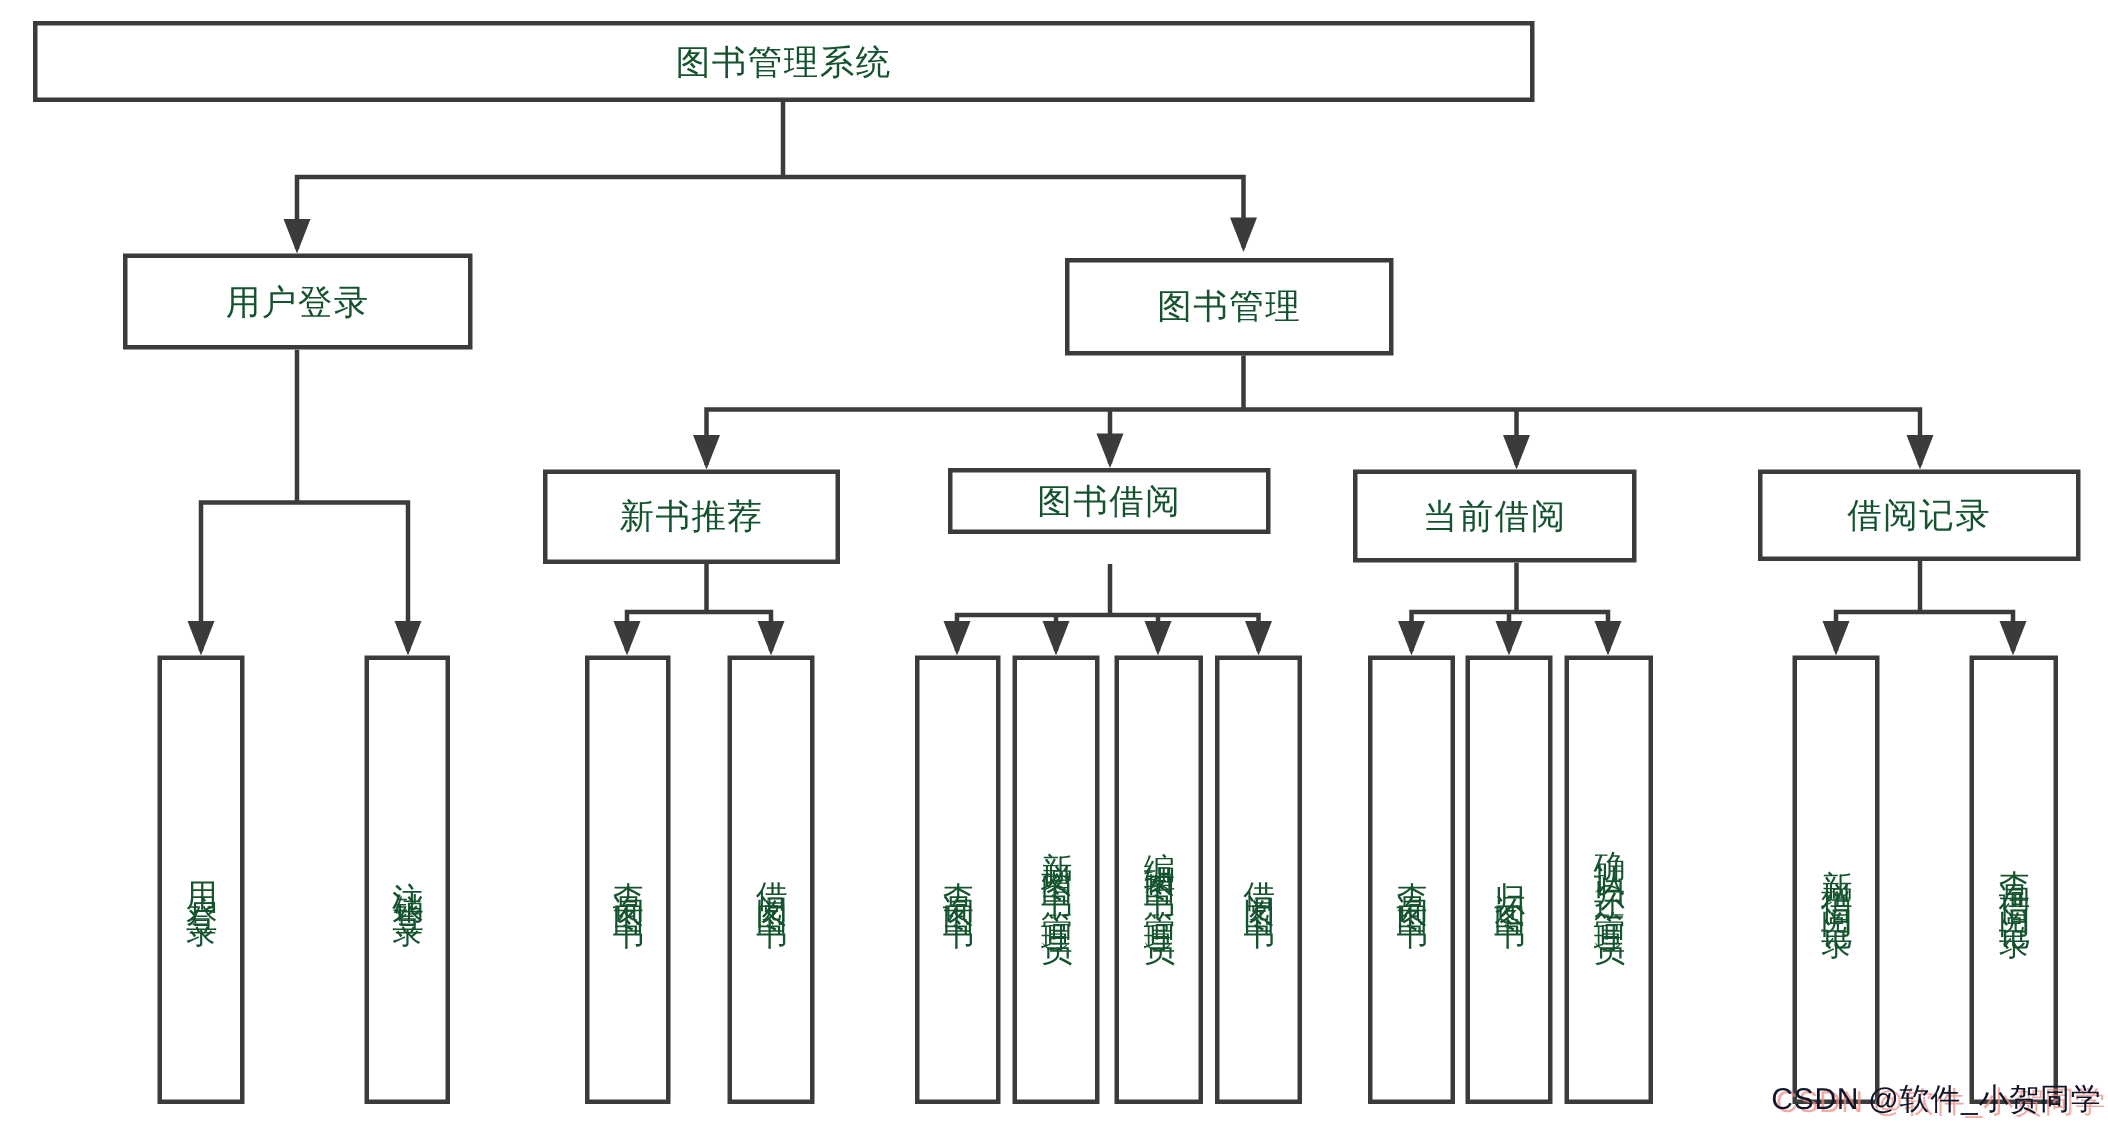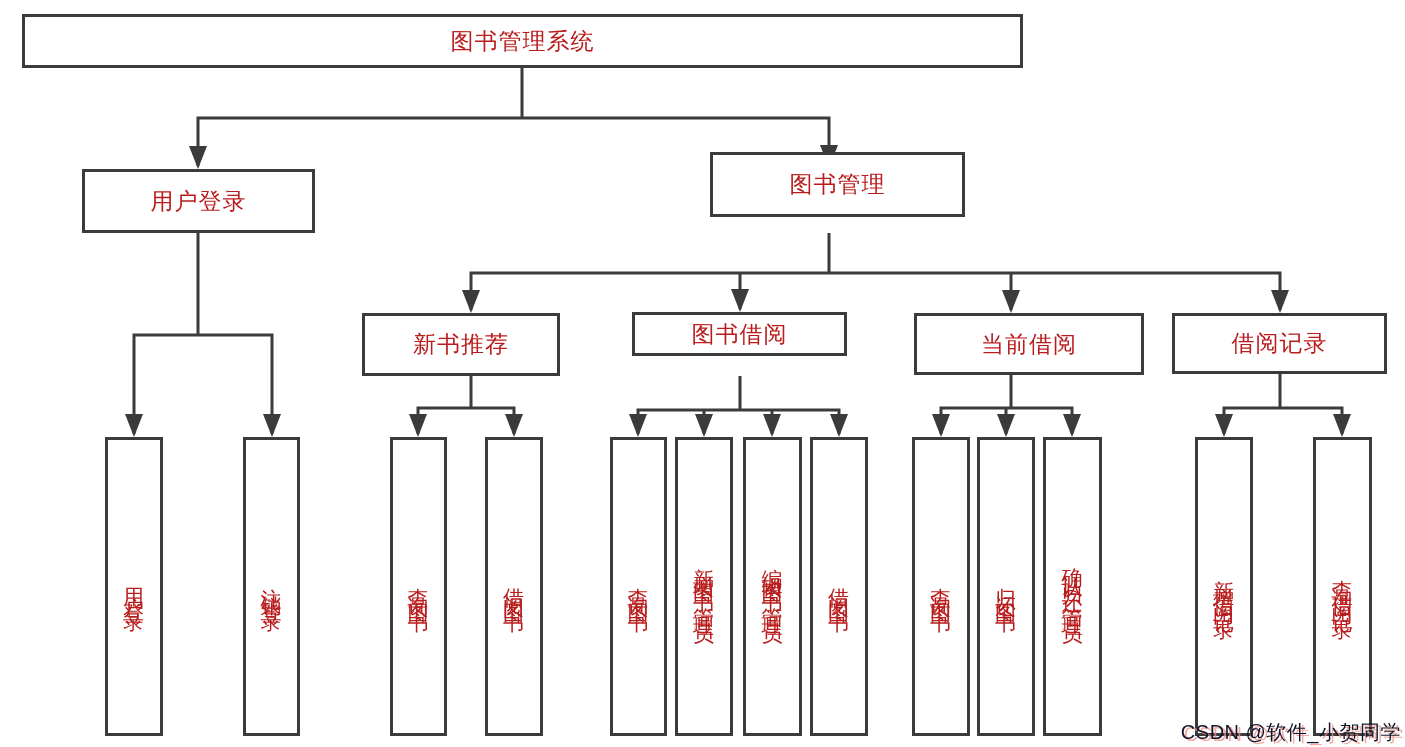--- a/index.html
+++ b/index.html
@@ -4,42 +4,42 @@
 <style>
   html,body{margin:0;padding:0;background:#ffffff;}
   body{width:1405px;height:747px;overflow:hidden;font-family:"Liberation Sans", sans-serif;}
   .stage{position:relative;width:1405px;height:747px;background:#ffffff;}
   .connectors{position:absolute;left:0;top:0;width:1405px;height:747px;z-index:1;}
   .node{
     position:absolute;
     box-sizing:border-box;
     background:#ffffff;
     border:3px solid #3b3b3b;
-    color:#b91c1c;
+    color:#14532d;
     display:flex;
     align-items:center;
     justify-content:center;
     z-index:2;
     text-align:center;
   }
   .hbox{font-size:23px;letter-spacing:1px;line-height:1;}
   .vbox{
     writing-mode:vertical-rl;
     text-orientation:mixed;
     font-size:21px;
     letter-spacing:8px;
     line-height:1;
   }
   
   .n-root      {left:22px;  top:14px;  width:1001px; height:54px;}
   .n-userlogin {left:82px;  top:169px; width:233px;  height:64px;}
-  .n-bookmgmt  {left:710px; top:152px; width:255px;  height:65px;}
+  .n-bookmgmt  {left:710px; top:172px; width:219px;  height:65px;}
   .n-newbook   {left:362px; top:313px; width:198px;  height:63px;}
   .n-borrowmod {left:632px; top:312px; width:215px;  height:44px;}
-  .n-current   {left:902px; top:313px; width:230px;  height:62px;margin-left:12px;}
+  .n-current   {left:902px; top:313px; width:189px;  height:62px;}
   .n-records   {left:1172px;top:313px; width:215px;  height:61px;}
   .leaf{top:437px;height:299px;}
   .n-l1 {left:105px; width:58px;}
   .n-l2 {left:243px; width:57px;}
   .n-l3 {left:390px; width:57px;}
   .n-l4 {left:485px; width:58px;}
   .n-l5 {left:610px; width:57px;}
   .n-l6 {left:675px; width:58px;}
   .n-l7 {left:743px; width:59px;}
   .n-l8 {left:810px; width:58px;}

